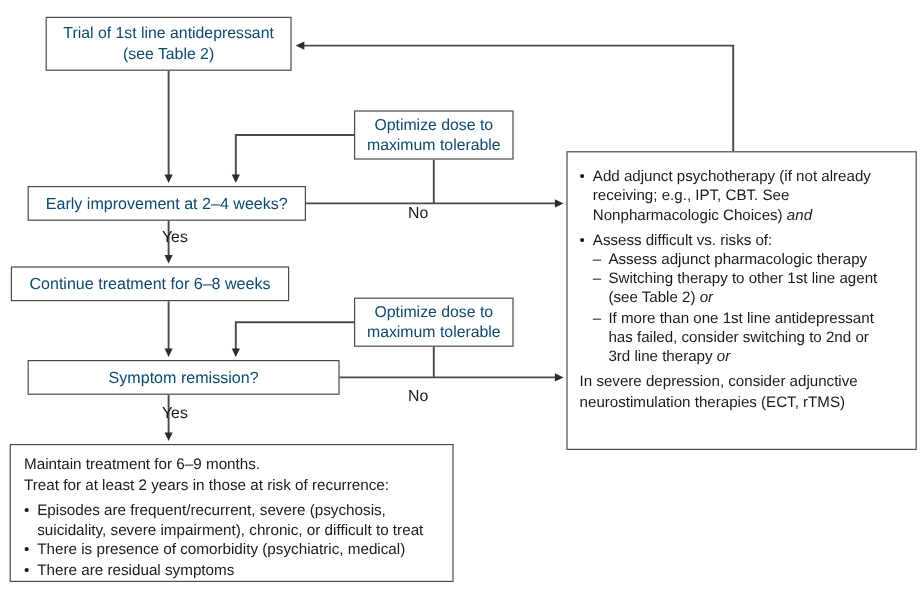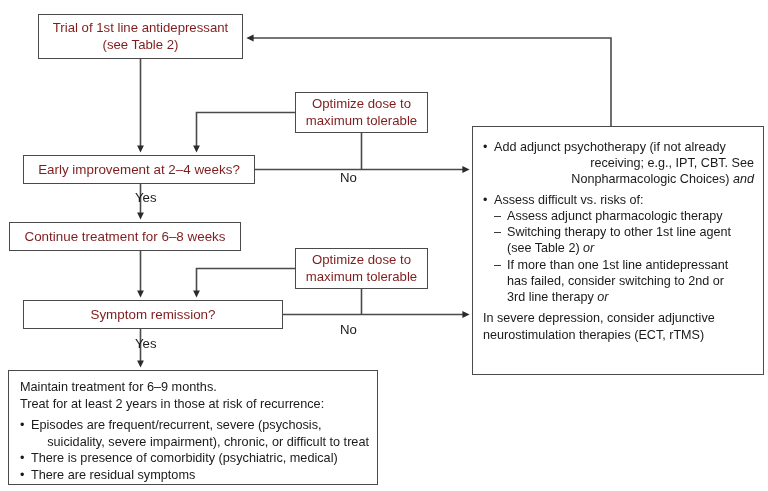--- a/index.html
+++ b/index.html
@@ -27,21 +27,21 @@
   .node {
     position: absolute;
     box-sizing: border-box;
     border: 1.6px solid #4a4a4a;
     background: #ffffff;
     display: flex;
     align-items: center;
     justify-content: center;
     text-align: center;
     line-height: 1.28;
-    color: #7f1d1d;
+    color: #0c4a6e;
   }
   .node-text { display: block; }
   .node-line { display: block; white-space: nowrap; }
 
   
   #node-trial {
     left: 38px; top: 14px; width: 205px; height: 45px;
     font-size: 13.2px;
   }
   #node-optimize-1 {
@@ -92,21 +92,21 @@
   .bullet-row {
     display: block;
     position: relative;
     padding-left: 11px;
   }
   .bullet-row::before {
     content: "\2022";
     position: absolute;
     left: 0; top: 0;
   }
-  .bullet-cont { display: block; padding-left: 11px; text-align: right; }
+  .bullet-cont { display: block; padding-left: 11px; }
   .dash-row {
     display: block;
     position: relative;
     padding-left: 24px;
   }
   .dash-row::before {
     content: "\2013";
     position: absolute;
     left: 11px; top: 0;
   }

